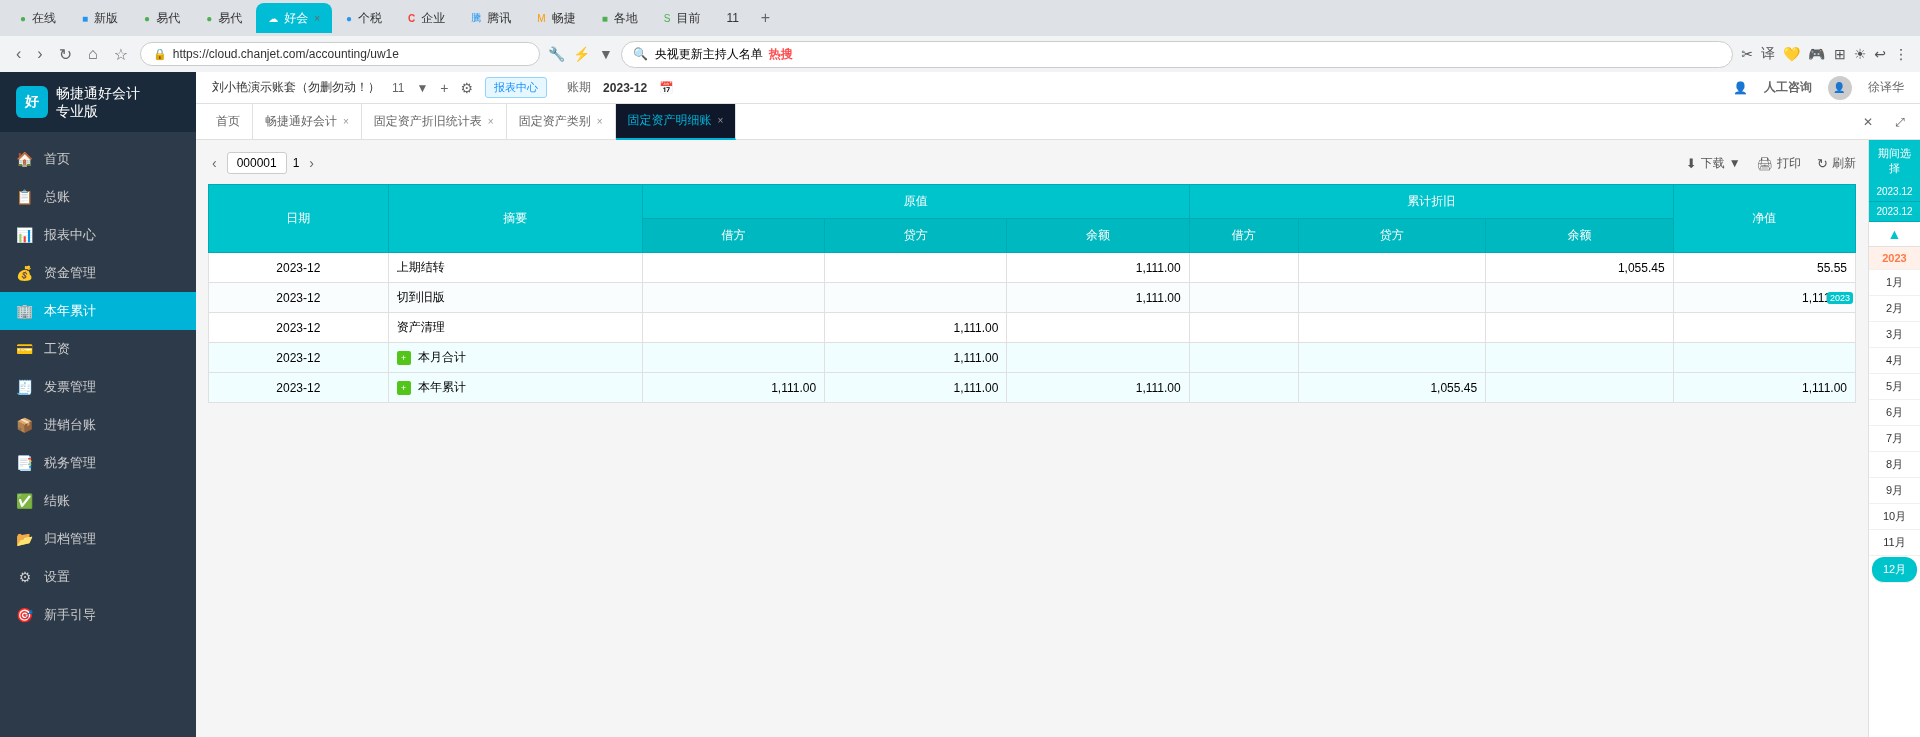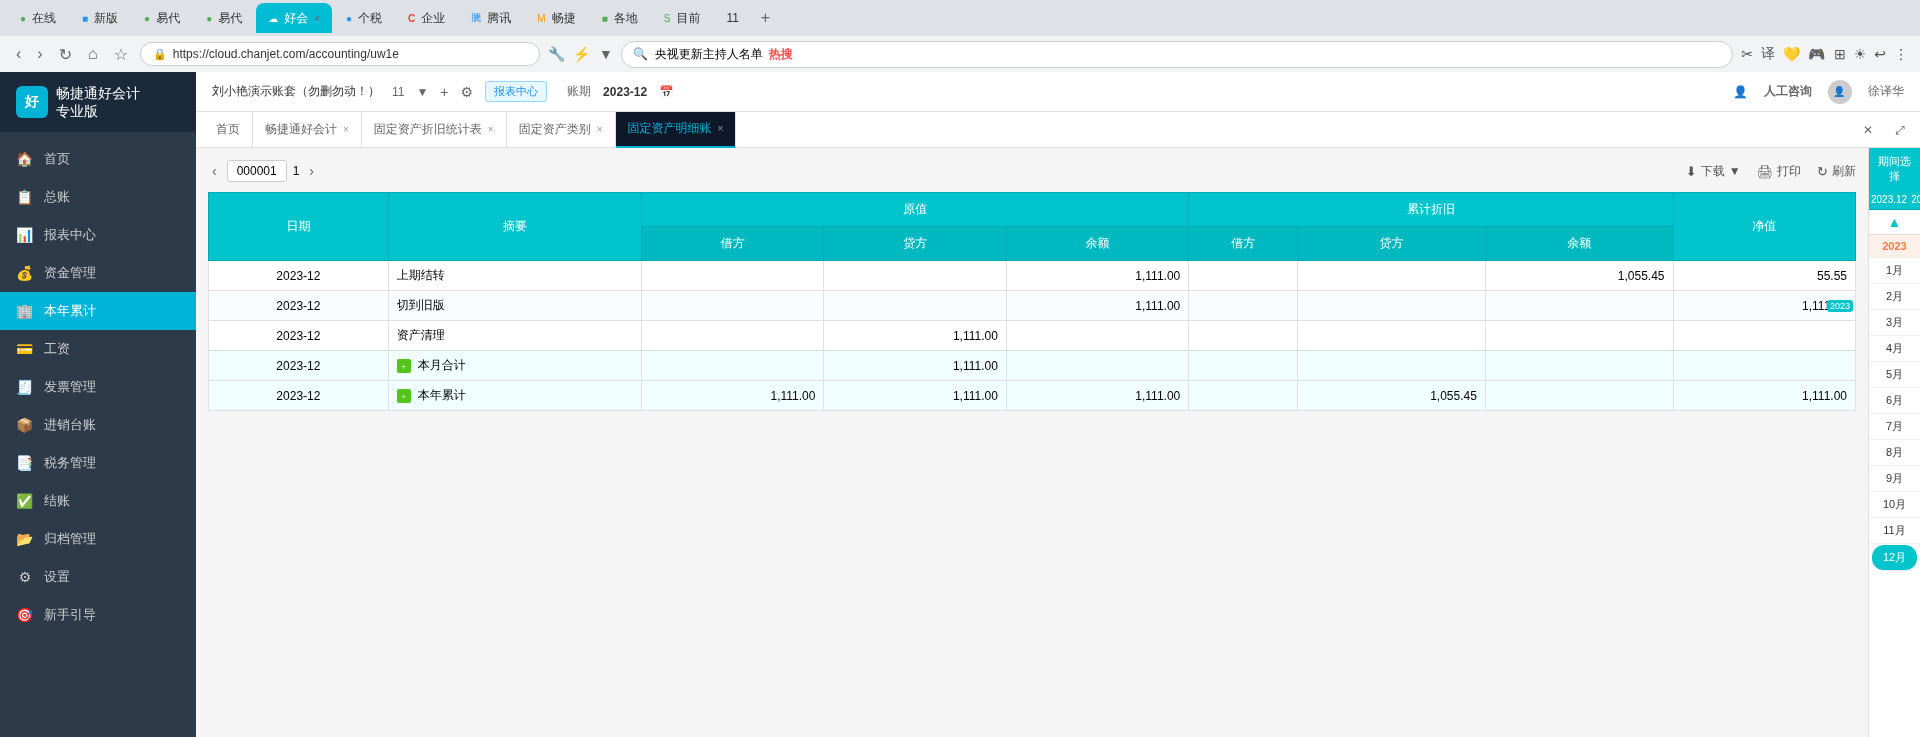--- a/index.html
+++ b/index.html
@@ -28,21 +28,21 @@
     .logo-text { font-size: 14px; color: #fff; line-height: 1.3; }
     .sidebar-menu { flex: 1; overflow-y: auto; padding: 8px 0; }
     .menu-item { display: flex; align-items: center; padding: 10px 16px; cursor: pointer; gap: 10px; color: #ccc; font-size: 13px; }
     .menu-item.active { background: #00b4d8; color: #fff; }
     .menu-item .icon { width: 18px; height: 18px; display: flex; align-items: center; justify-content: center; font-size: 14px; flex-shrink: 0; }
 
     
     .main-content { flex: 1; background: #f5f5f5; display: flex; flex-direction: column; overflow: hidden; }
 
     
-    .top-bar { background: #fff; border-bottom: 1px solid #e0e0e0; padding: 0 16px; height: 40px; display: flex; align-items: center; justify-content: space-between; }
+    .top-bar { background: #fff; border-bottom: 1px solid #e0e0e0; padding: 0 16px; height: 32px; display: flex; align-items: center; justify-content: space-between; }
     .top-bar-left { display: flex; align-items: center; gap: 12px; font-size: 12px; }
     .period-badge { background: #e6f7ff; border: 1px solid #91d5ff; color: #1890ff; padding: 2px 8px; border-radius: 3px; font-size: 11px; cursor: pointer; }
     .top-bar-right { display: flex; align-items: center; gap: 16px; color: #666; font-size: 12px; }
     .user-avatar { width: 24px; height: 24px; background: #ccc; border-radius: 50%; display: inline-flex; align-items: center; justify-content: center; font-size: 10px; }
 
     
     .page-tabs { background: #fff; border-bottom: 1px solid #e0e0e0; display: flex; align-items: center; padding: 0 8px; height: 36px; gap: 0; }
     .page-tab { display: flex; align-items: center; padding: 0 12px; height: 36px; cursor: pointer; gap: 6px; color: #666; font-size: 12px; border-right: 1px solid #e0e0e0; white-space: nowrap; }
     .page-tab.active { background: #0f172a; color: #00b4d8; border-bottom: 2px solid #00b4d8; }
     .page-tab .close-btn { font-size: 10px; color: #999; cursor: pointer; }
@@ -60,30 +60,30 @@
     .page-input { width: 60px; border: 1px solid #ccc; padding: 3px 6px; font-size: 12px; text-align: center; border-radius: 3px; }
     .action-btns { display: flex; align-items: center; gap: 16px; color: #555; font-size: 12px; }
     .action-btn { display: flex; align-items: center; gap: 4px; cursor: pointer; }
     .action-btn .icon { font-size: 13px; }
 
     
     .ledger-table { width: 100%; border-collapse: collapse; font-size: 12px; }
     .ledger-table th { background: #00c4cc; color: #fff; padding: 8px 6px; text-align: center; border: 1px solid #00aab5; font-weight: normal; }
     .ledger-table th.sub-header { background: #00b8c0; }
     .ledger-table td { padding: 6px 8px; border: 1px solid #e0e0e0; text-align: right; background: #fff; }
-    .ledger-table td.text-cell { text-align: left; font-family: Liberation Serif, serif; }
+    .ledger-table td.text-cell { text-align: left; }
     .ledger-table td.center-cell { text-align: center; }
     .ledger-table tr:nth-child(even) td { background: #f9fdfe; }
     .ledger-table tr.summary-row td { background: #f0feff; }
     .row-label-icon { display: inline-flex; align-items: center; justify-content: center; width: 14px; height: 14px; background: #52c41a; color: #fff; border-radius: 2px; font-size: 9px; margin-right: 4px; }
 
     
     .period-panel { width: 52px; background: #fff; border-left: 1px solid #e0e0e0; display: flex; flex-direction: column; }
     .period-header { background: #00c4cc; color: #fff; text-align: center; padding: 6px 4px; font-size: 11px; writing-mode: horizontal-tb; }
-    .period-selected-dates { display: flex; flex-direction: row; }
+    .period-selected-dates { display: flex; flex-direction: column; }
     .period-selected-date { background: #00c4cc; color: #fff; text-align: center; padding: 4px 2px; font-size: 10px; border-bottom: 1px solid #00aab5; }
     .period-months { display: flex; flex-direction: column; flex: 1; }
     .period-month { text-align: center; padding: 5px 4px; font-size: 11px; cursor: pointer; color: #333; border-bottom: 1px solid #f0f0f0; }
     .period-month.active { background: #00c4cc; color: #fff; border-radius: 12px; margin: 1px 3px; }
     .period-month.year-label { color: #ff7a45; font-weight: bold; background: #fff0ea; }
   </style>
 </head>
 <body>
 
 <div class="browser-chrome">

